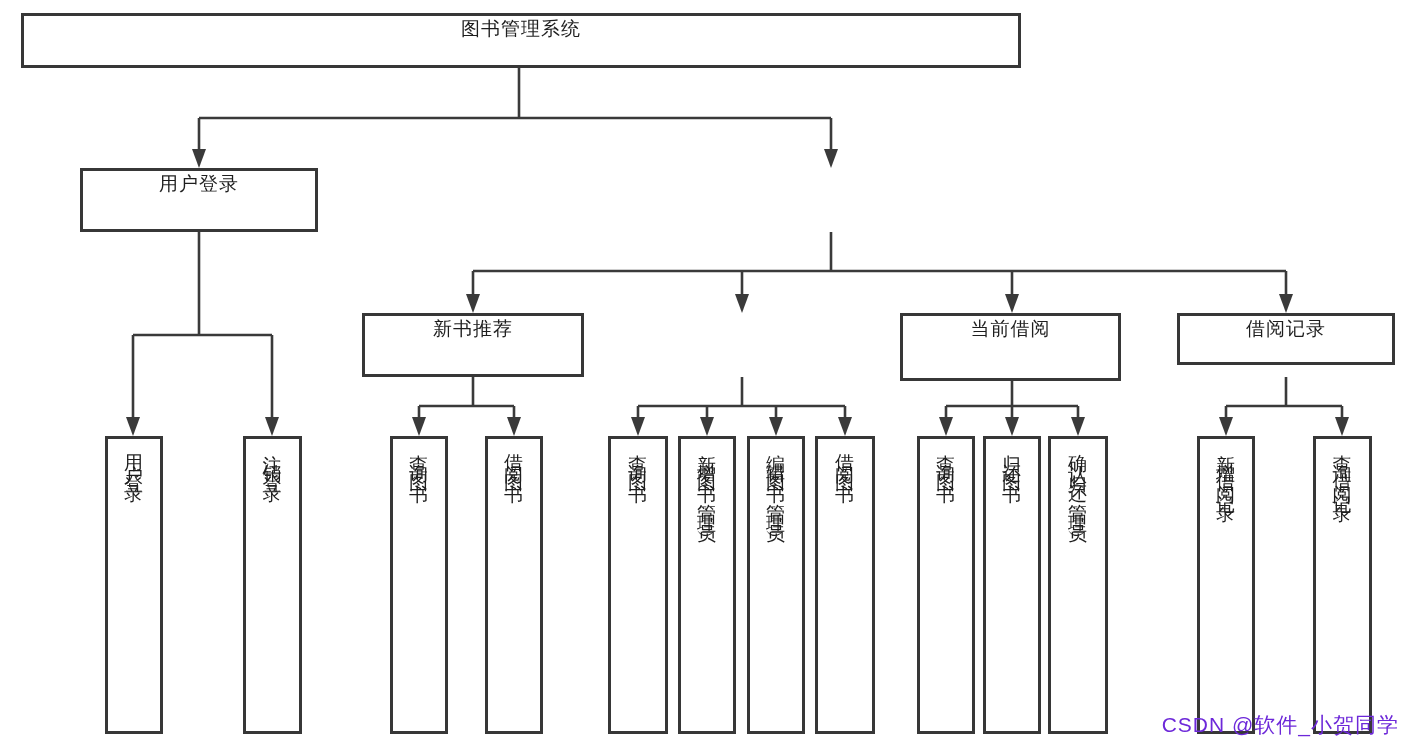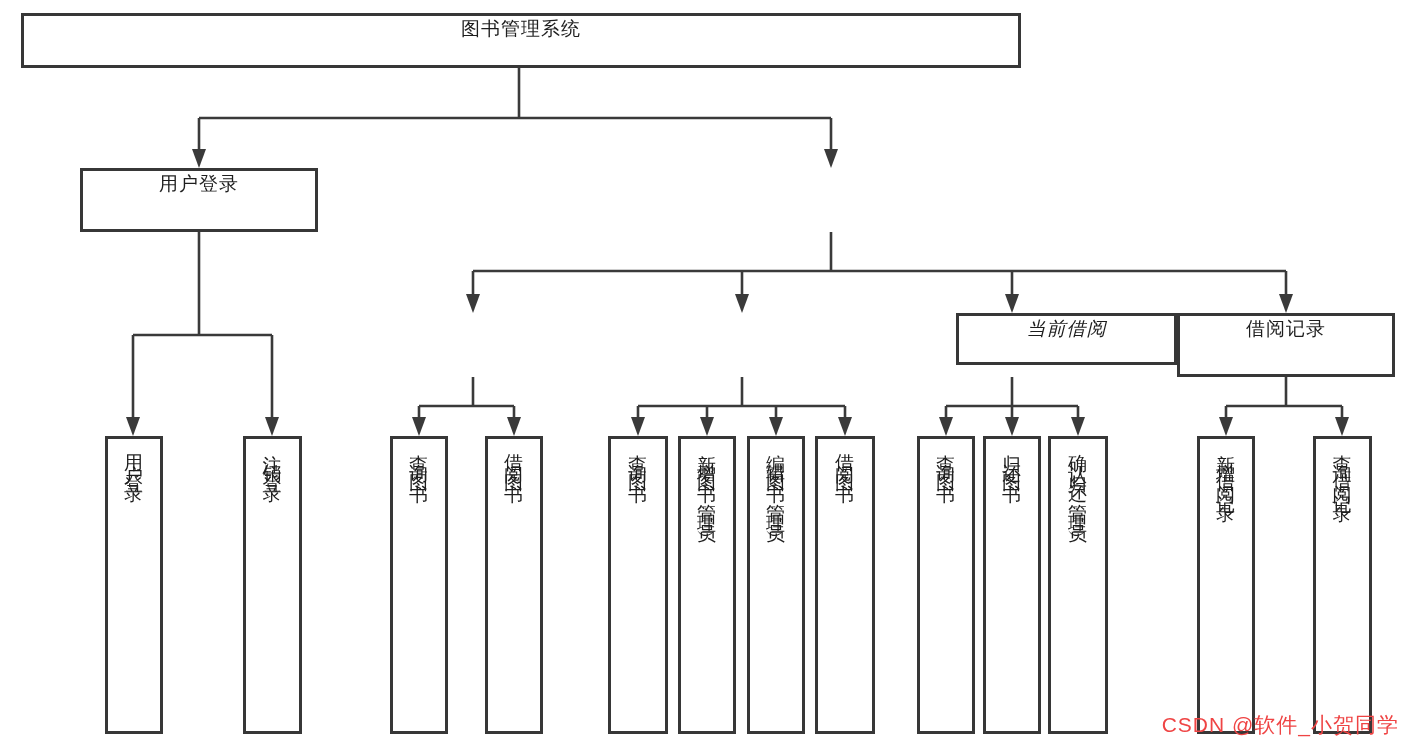--- a/index.html
+++ b/index.html
@@ -41,21 +41,21 @@
     font-size: 19px;
     line-height: 1;
     letter-spacing: 10px;
   }
   .watermark {
     position: absolute;
     top: 711px;
     right: 6px;
     z-index: 2;
     font-size: 21px;
-    color: #ef4444;
+    color: #6d28d9;
     letter-spacing: 1px;
     white-space: nowrap;
   }
 </style>
 </head>
 <body>
 
 <div class="canvas">
 
   <svg class="connectors" viewBox="0 0 1405 747" xmlns="http://www.w3.org/2000/svg">
@@ -121,24 +121,27 @@
   </svg>
 
   <div class="box" style="left:21px; top:13px; width:1000px; height:55px;">
     <span class="hlabel">图书管理系统</span>
   </div>
 
   <div class="box" style="left:80px; top:168px; width:238px; height:64px;">
     <span class="hlabel">用户登录</span>
   </div>
 
-  <div class="box" style="left:956px; top:313px; width:221px; height:52px;font-style:italic;">
+  <div class="box" style="left:362px; top:313px; width:222px; height:64px;">
+    <span class="hlabel">新书推荐</span>
+  </div>
+  <div class="box" style="left:900px; top:313px; width:221px; height:68px;">
     <span class="hlabel">当前借阅</span>
   </div>
-  <div class="box" style="left:1177px; top:313px; width:218px; height:64px;">
+  <div class="box" style="left:1177px; top:313px; width:218px; height:52px;">
     <span class="hlabel">借阅记录</span>
   </div>
 
   <div class="box" style="left:105px; top:436px; width:58px; height:298px;">
     <span class="vlabel">用户登录</span>
   </div>
   <div class="box" style="left:243px; top:436px; width:59px; height:298px;">
     <span class="vlabel">注销登录</span>
   </div>
 

